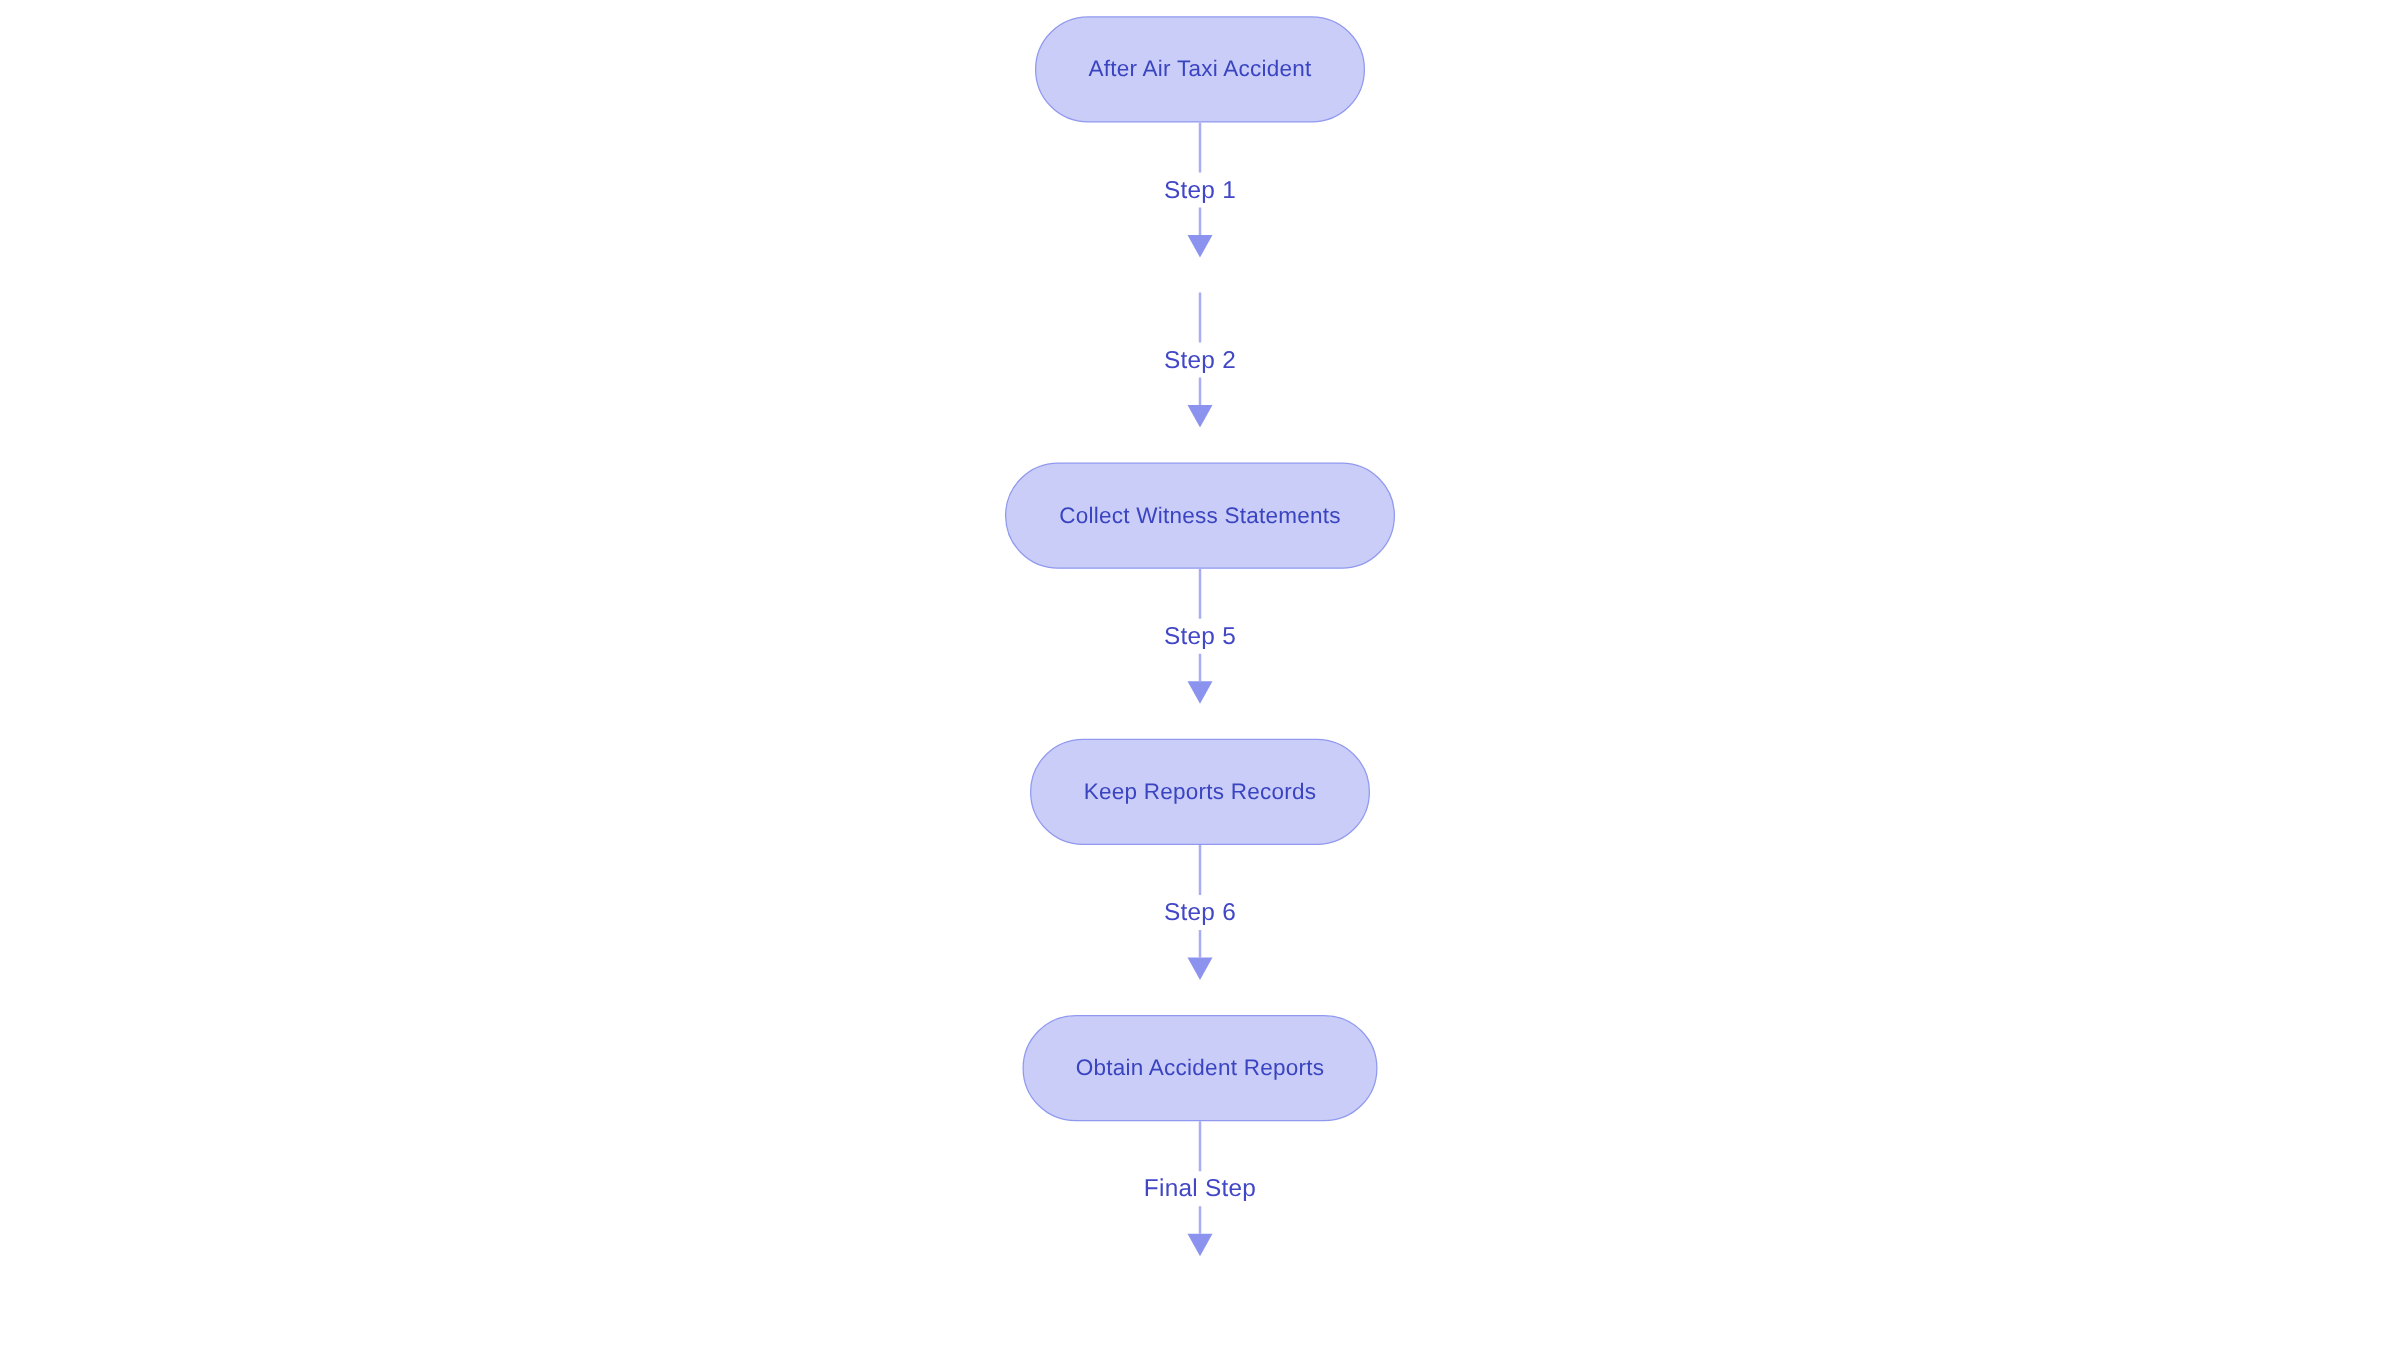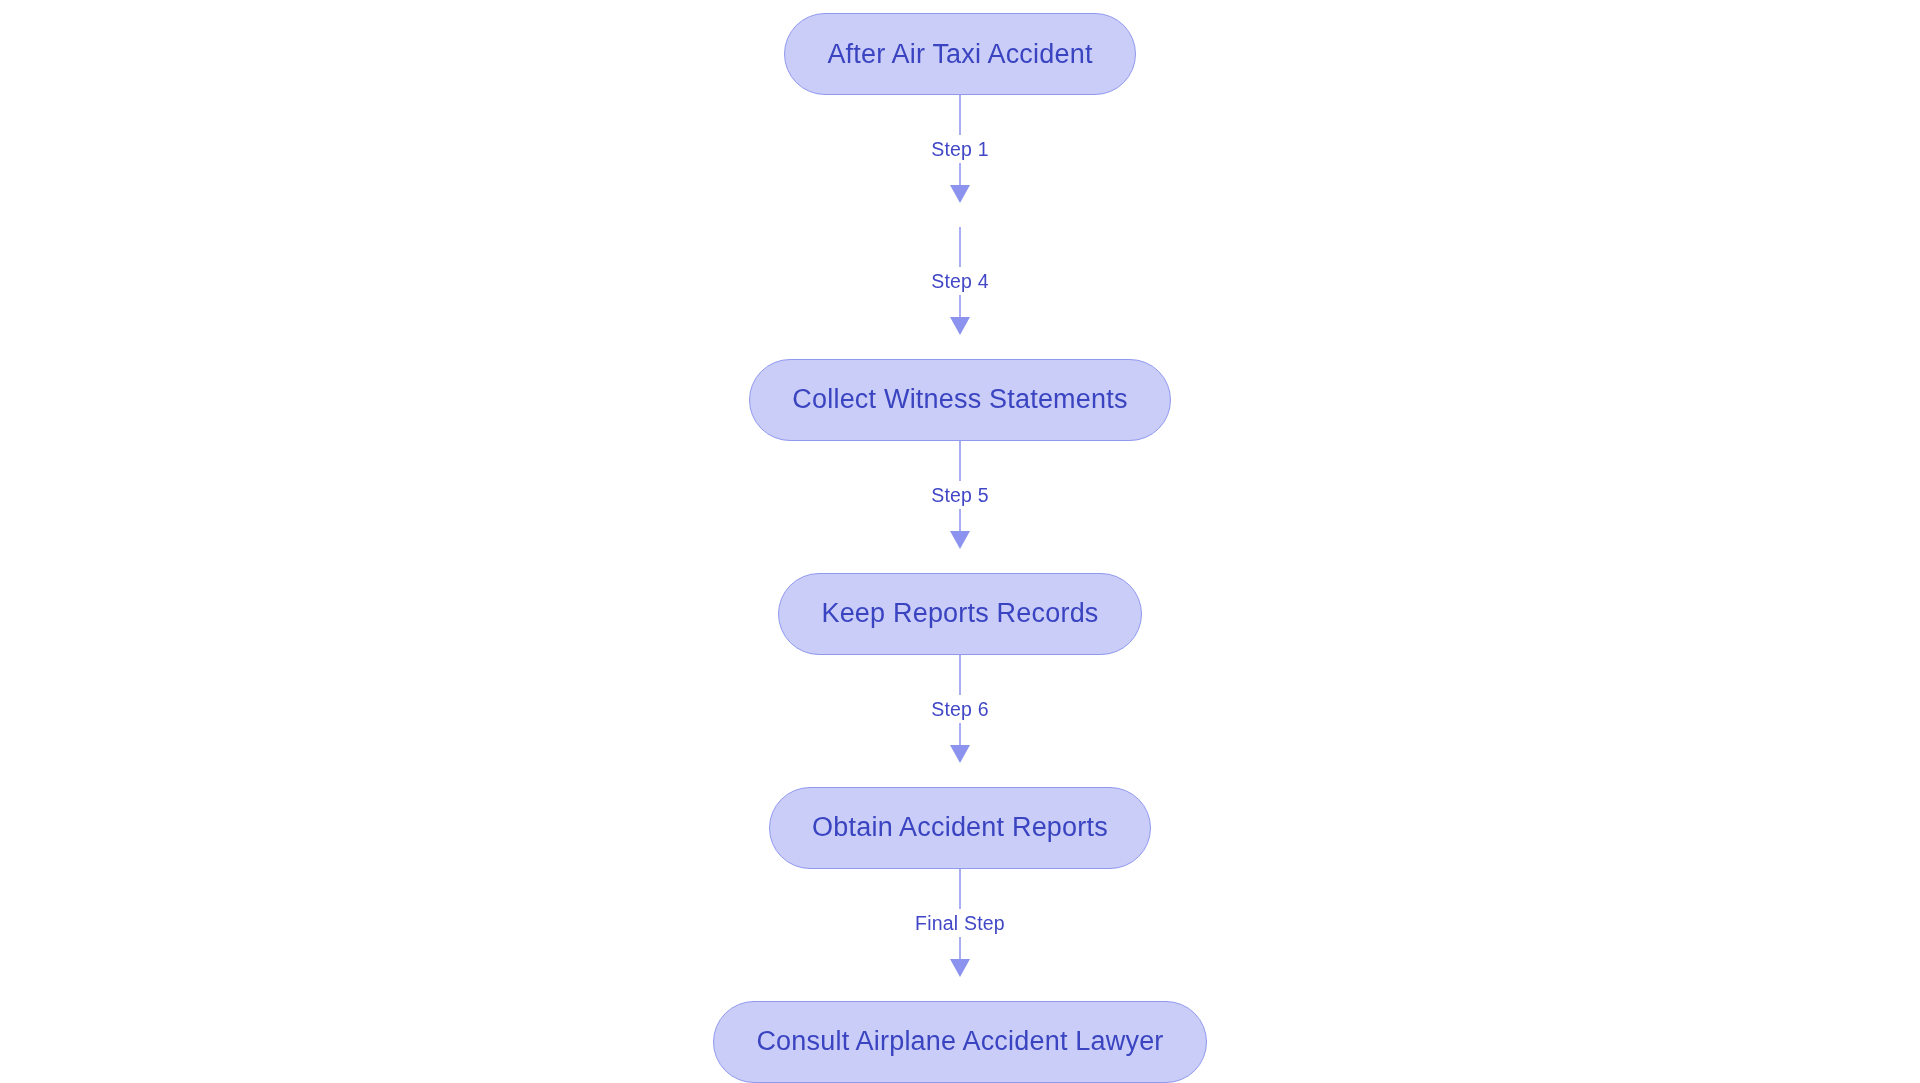--- a/index.html
+++ b/index.html
@@ -19,21 +19,21 @@
     align-items: center;
     box-sizing: border-box;
     padding-top: 13px;
   }
   .flow-node {
     height: 85px;
     border-radius: 43px;
     background: #c9cdf7;
     border: 1.6px solid #9099ef;
     color: #3a44c1;
-    font-size: 27px;
+    font-size: 18px;
     font-weight: 500;
     letter-spacing: 0.2px;
     display: flex;
     align-items: center;
     justify-content: center;
     padding: 0 42px;
     white-space: nowrap;
     box-sizing: border-box;
   }
   .connector {
@@ -79,21 +79,21 @@
   <div class="connector">
     <div class="edge-seg-top"></div>
     <div class="edge-label">Step 1</div>
     <div class="edge-seg-bottom"></div>
     <div class="arrowhead"></div>
   </div>
 
 
   <div class="connector">
     <div class="edge-seg-top"></div>
-    <div class="edge-label">Step 4</div>
+    <div class="edge-label">Step 2</div>
     <div class="edge-seg-bottom"></div>
     <div class="arrowhead"></div>
   </div>
 
   <div class="flow-node">Collect Witness Statements</div>
 
   <div class="connector">
     <div class="edge-seg-top"></div>
     <div class="edge-label">Step 5</div>
     <div class="edge-seg-bottom"></div>
@@ -111,15 +111,14 @@
 
   <div class="flow-node">Obtain Accident Reports</div>
 
   <div class="connector">
     <div class="edge-seg-top"></div>
     <div class="edge-label">Final Step</div>
     <div class="edge-seg-bottom"></div>
     <div class="arrowhead"></div>
   </div>
 
-  <div class="flow-node">Consult Airplane Accident Lawyer</div>
 
 </div>
 
 </body></html>

